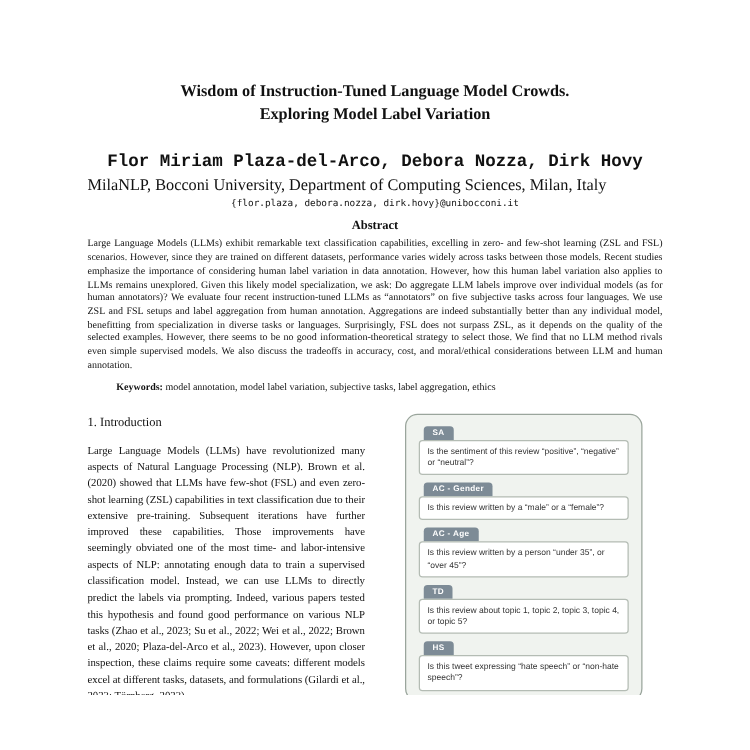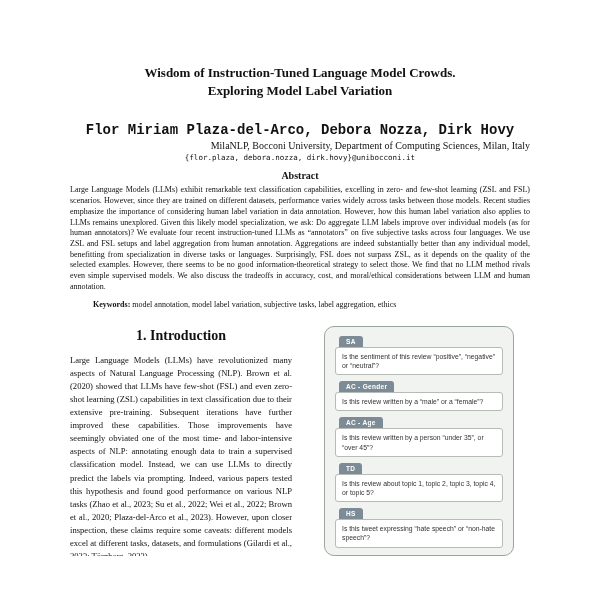--- a/index.html
+++ b/index.html
@@ -21,22 +21,22 @@
     margin:0 0 22px 0;
   }
   .authors{
     text-align:center;
     font-size:14px;
     font-weight:bold;
     margin:0 0 2px 0;
     font-family:Liberation Mono, monospace;
   }
   .affiliation{
-    text-align:right;
-    font-size:10px;
+    text-align:left;
+    font-size:13px;
     margin:0 0 2px 0;
   }
   .emails{
     text-align:center;
     font-family:"DejaVu Sans Mono", monospace;
     font-size:7.5px;
     margin:0 0 8px 0;
   }
   .abstract-heading{
     text-align:center;
@@ -56,23 +56,22 @@
     margin:0 0 12px 0;
   }
   .keywords .kw-label{font-weight:bold;padding-left:23px;}
   .columns{
     display:flex;
     gap:16px;
     align-items:flex-start;
   }
   .col{flex:1 1 0;min-width:0;}
   .section-heading{
-    text-align:center;
-    font-size:14px;
-    font-weight:bold;
+    font-size:10px;
+    font-weight:normal;
     margin:6px 0 10px 0;
   }
   .intro-text{
     font-size:8.6px;
     line-height:1.52;
     text-align:justify;
     margin:0;
   }
   
   .figure-wrap{display:flex;flex-direction:column;align-items:center;}

